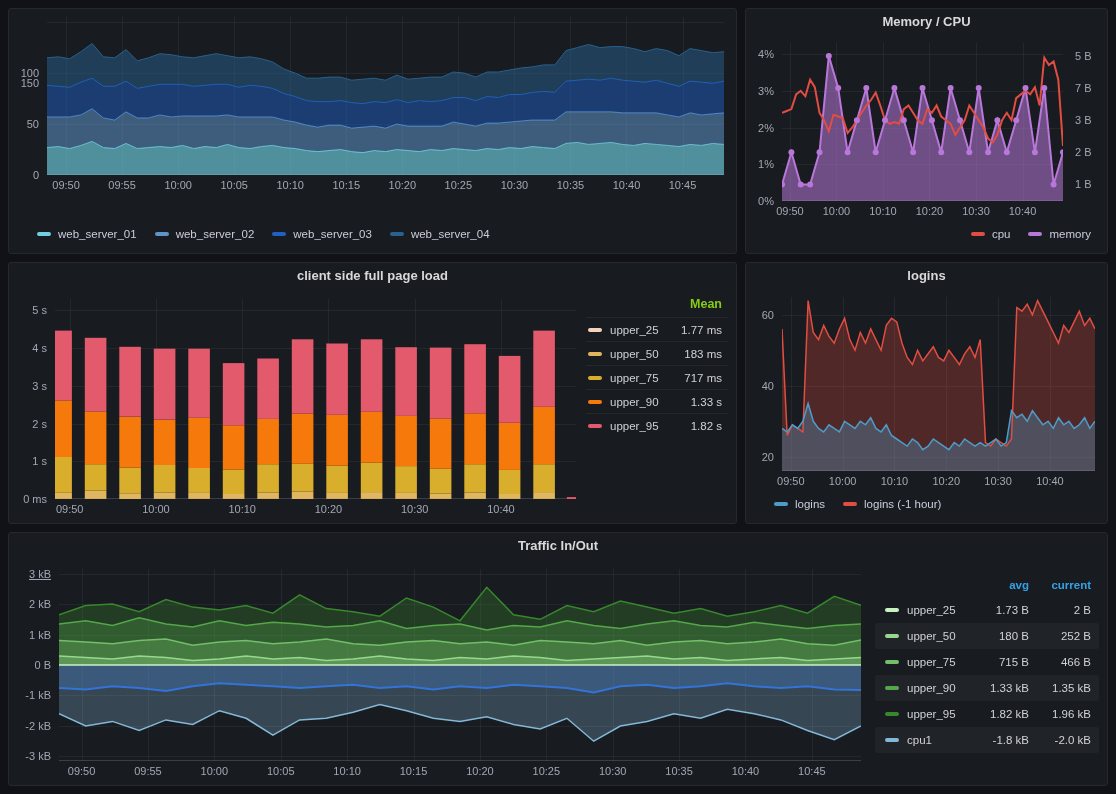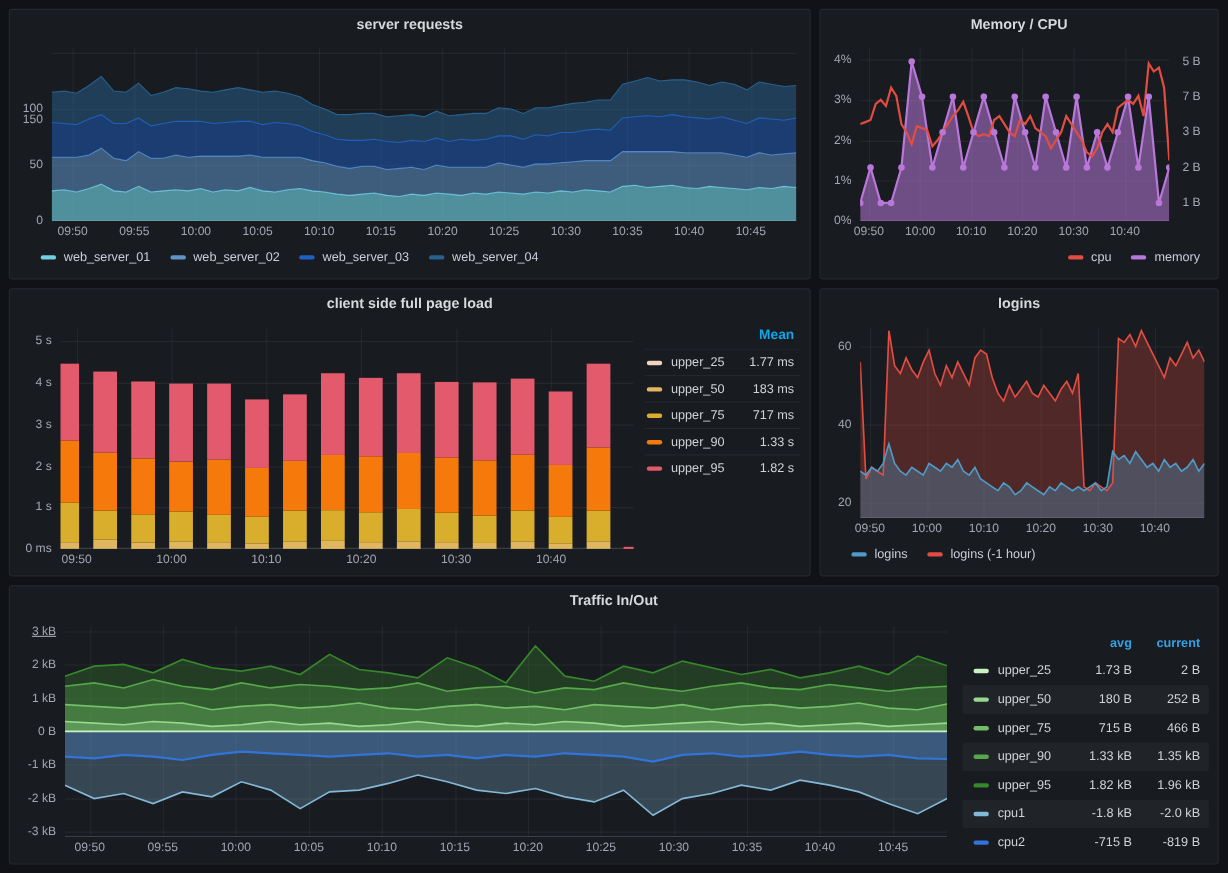--- a/index.html
+++ b/index.html
@@ -45,23 +45,20 @@
   .lg2-name{flex:1;display:flex;align-items:center;gap:8px;white-space:nowrap;}
   .lg2-val{width:62px;text-align:right;white-space:nowrap;}
   .lg2-val.hd{color:#33a2e5;font-weight:700;}
 </style>
 </head>
 <body>
 
 <div class="dashboard">
 
   <section class="panel">
-    <header class="panel-header">
-      <h2 class="panel-title">server requests</h2>
-    </header>
     <div class="panel-content">
         <div class="chart">
           <div class="plot" style="inset: 8px 12px 20px 38px;">
             <svg width="677" height="158">
               <line x1="19.5" y1="0" x2="19.5" y2="158" stroke="rgba(204,204,220,0.07)"></line>
               <line x1="75.5" y1="0" x2="75.5" y2="158" stroke="rgba(204,204,220,0.07)"></line>
               <line x1="131.5" y1="0" x2="131.5" y2="158" stroke="rgba(204,204,220,0.07)"></line>
               <line x1="187.5" y1="0" x2="187.5" y2="158" stroke="rgba(204,204,220,0.07)"></line>
               <line x1="243.5" y1="0" x2="243.5" y2="158" stroke="rgba(204,204,220,0.07)"></line>
               <line x1="299.5" y1="0" x2="299.5" y2="158" stroke="rgba(204,204,220,0.07)"></line>
@@ -317,21 +314,21 @@
           <div class="xlab" style="left: 463.955px; top: 214px;">10:40</div>
           <div class="ylab" style="top: 203px; width: 38px;">0 ms</div>
           <div class="ylab" style="top: 165.264px; width: 38px;">1 s</div>
           <div class="ylab" style="top: 127.528px; width: 38px;">2 s</div>
           <div class="ylab" style="top: 89.7925px; width: 38px;">3 s</div>
           <div class="ylab" style="top: 52.0566px; width: 38px;">4 s</div>
           <div class="ylab" style="top: 14.3208px; width: 38px;">5 s</div>
         </div>
         <div class="side-legend" style="width: 150px;">
           <div class="lg-head">
-            <span style="color: #0ea5e9; padding-left: 16px;">Mean</span>
+            <span style="color: #84cc16; padding-left: 16px;">Mean</span>
           </div>
           <div class="lg-row">
             <div class="sw" style="background: rgb(242, 211, 190);"></div>
             <div class="lg-name">upper_25</div>
             <div class="lg-val">1.77 ms</div>
           </div>
           <div class="lg-row">
             <div class="sw" style="background: rgb(224, 183, 96);"></div>
             <div class="lg-name">upper_50</div>
             <div class="lg-val">183 ms</div>
@@ -513,25 +510,17 @@
             <div class="lg2-val">1.96 kB</div>
           </div>
           <div class="lg2-row stripe">
             <div class="lg2-name">
               <div class="sw" style="background: rgb(132, 184, 216);"></div>
               <span>cpu1</span>
             </div>
             <div class="lg2-val">-1.8 kB</div>
             <div class="lg2-val">-2.0 kB</div>
           </div>
-          <div class="lg2-row">
-            <div class="lg2-name">
-              <div class="sw" style="background: rgb(50, 116, 217);"></div>
-              <span>cpu2</span>
-            </div>
-            <div class="lg2-val">-715 B</div>
-            <div class="lg2-val">-819 B</div>
-          </div>
         </div>
       </div>
   </section>
 
 </div>
 
 </body></html>

